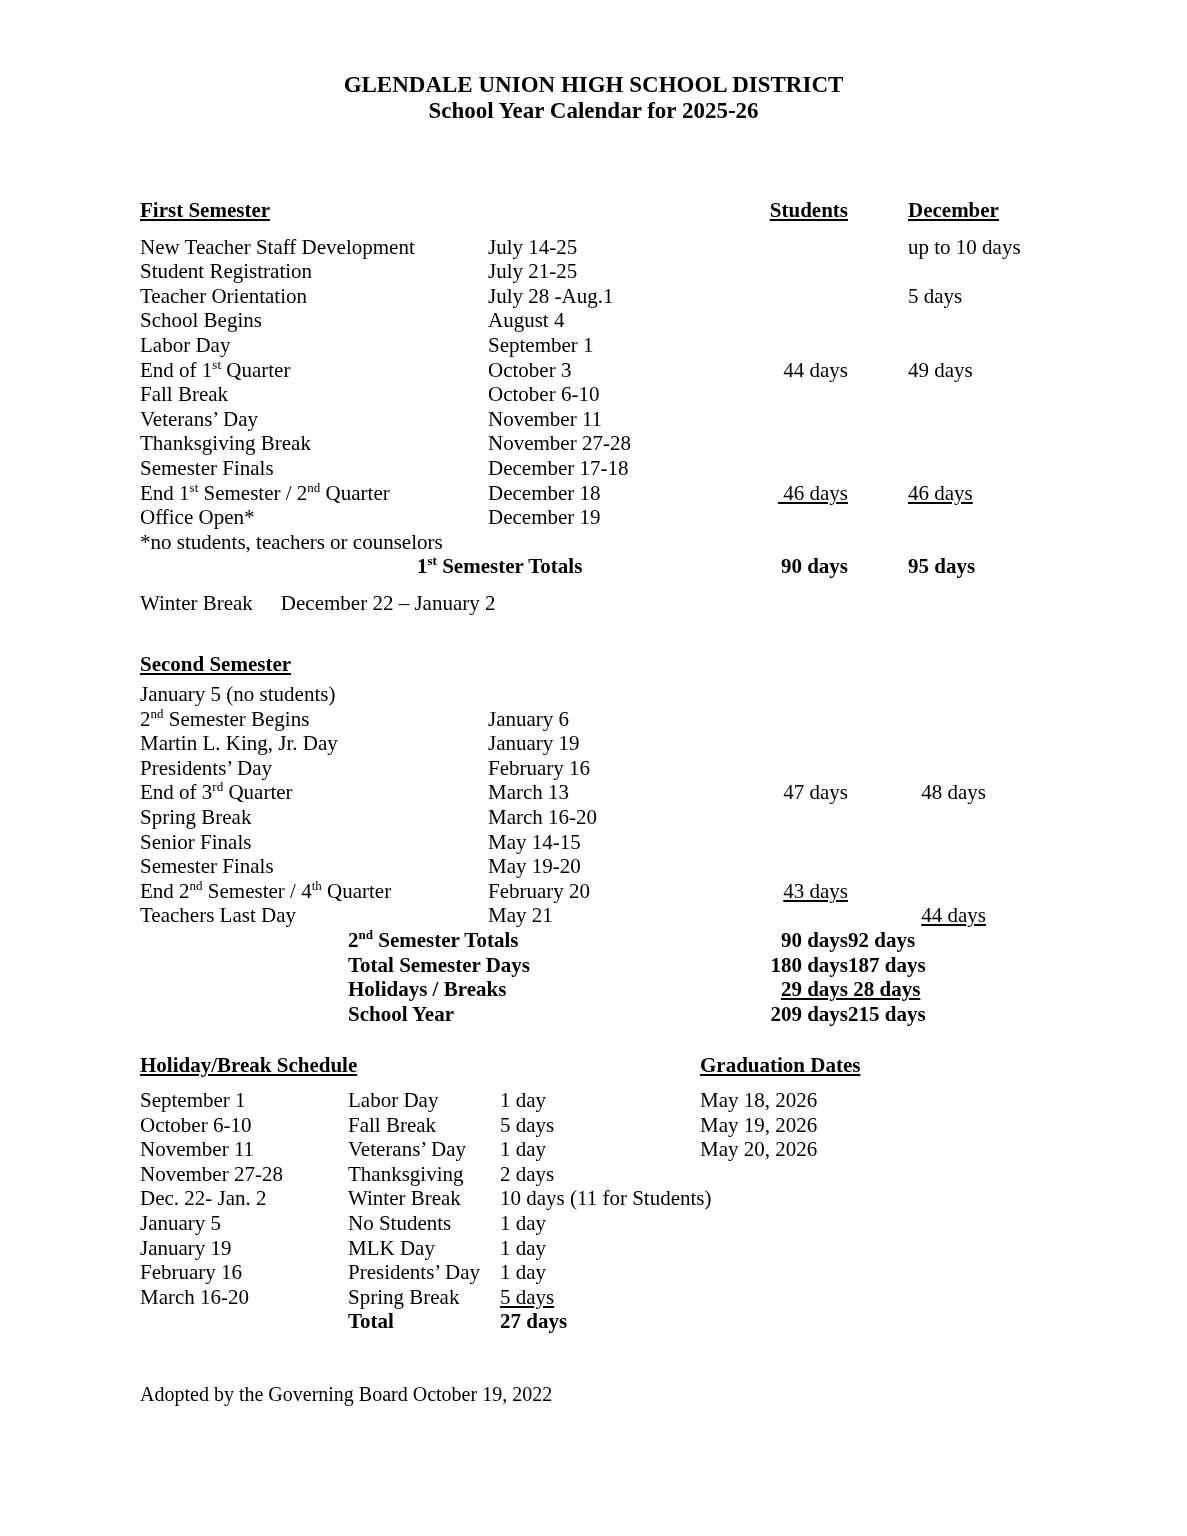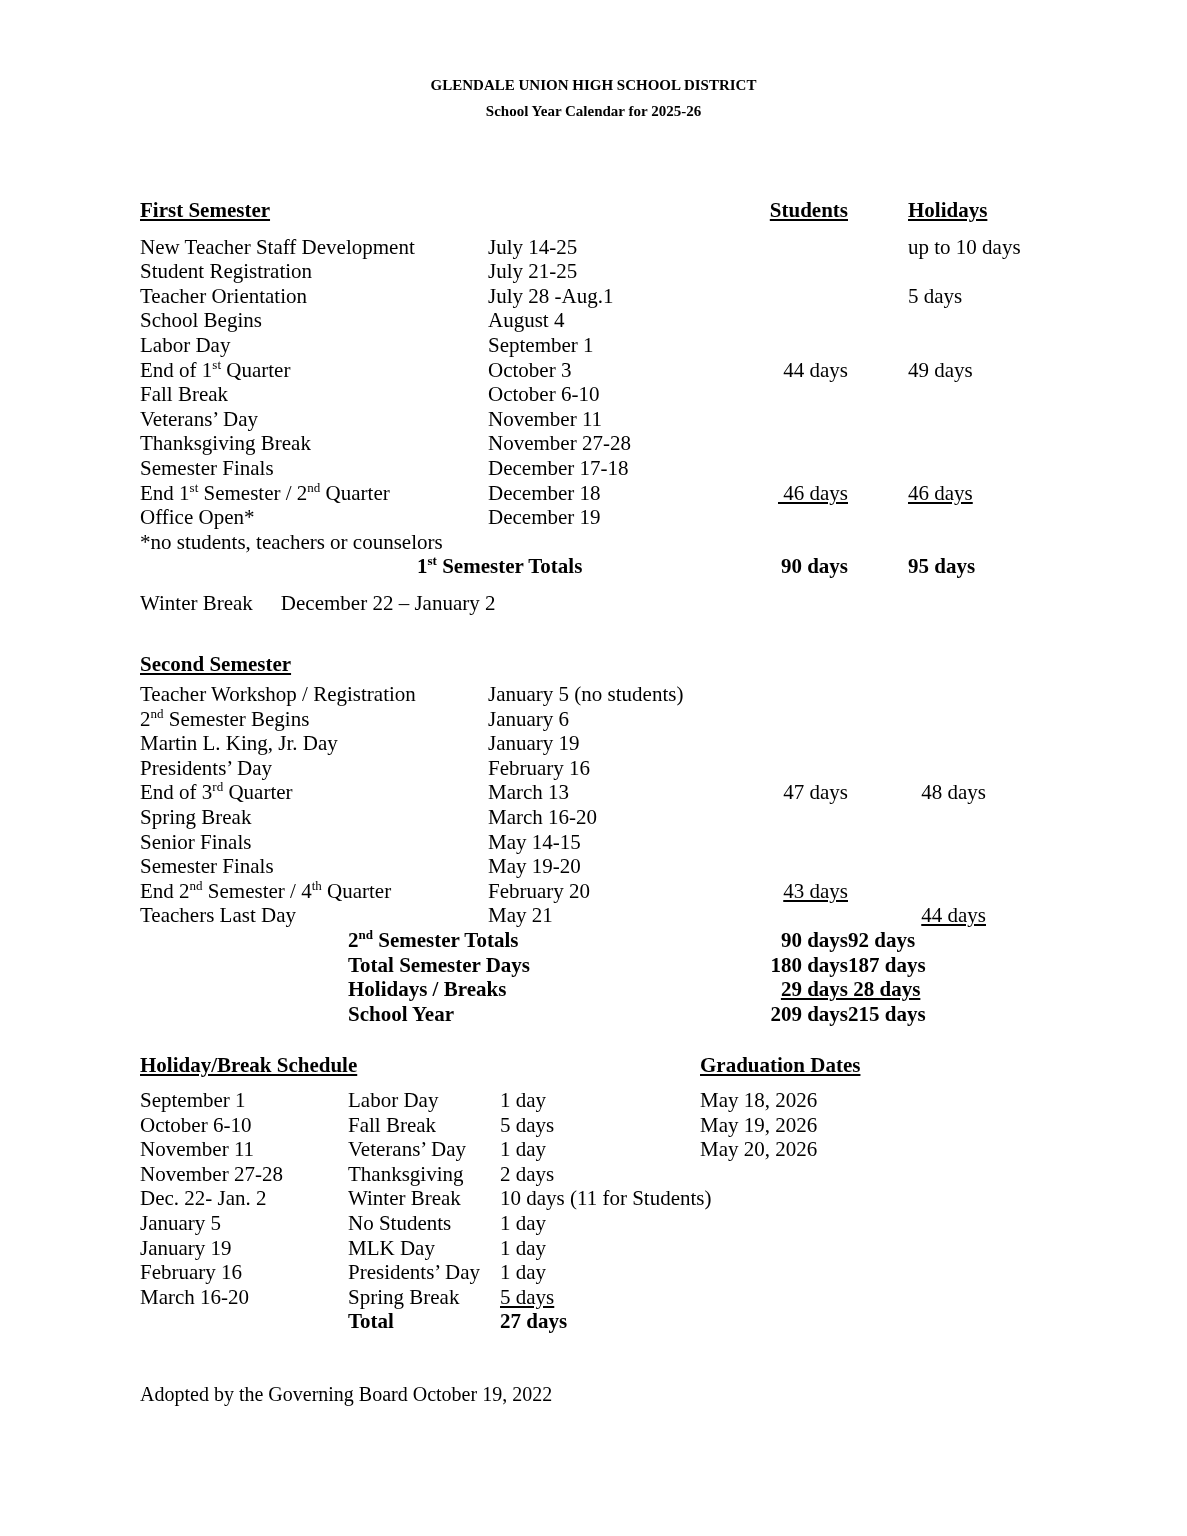--- a/index.html
+++ b/index.html
@@ -4,21 +4,21 @@
 <style>
   html, body { margin:0; padding:0; }
   body {
     width:1187px; height:1536px; background:#ffffff; color:#000;
     font-family:"Liberation Serif", serif;
     font-size:21px; line-height:24.6px;
     overflow:hidden;
   }
   .page { padding:72px 25px 0 140px; box-sizing:border-box; width:1187px; }
 
-  .title-block { width:907px; text-align:center; font-weight:bold; font-size:15px; line-height:26px; }
+  .title-block { width:907px; text-align:center; font-weight:bold; font-size:23px; line-height:26px; }
 
   .sec-head { font-weight:bold; text-decoration:underline; }
   .u  { text-decoration:underline; }
   .b  { font-weight:bold; }
 
   
   .head-row, .srow { display:grid; grid-template-columns:348px 280px 80px 190px; }
   .head-row { margin-top:74px; }
   .c-ev { white-space:pre; }
   .c-dt { white-space:pre; }
@@ -67,21 +67,21 @@
   <div class="title-block">
     <div>GLENDALE UNION HIGH SCHOOL DISTRICT</div>
     <div>School Year Calendar for 2025-26</div>
   </div>
 
   
   <div class="head-row">
     <div class="sec-head">First Semester</div>
     <div></div>
     <div class="c-st sec-head">Students</div>
-    <div class="c-tc sec-head" style="text-decoration:none;"><span class="sec-head">Holidays</span></div>
+    <div class="c-tc sec-head" style="text-decoration:none;"><span class="sec-head">December</span></div>
   </div>
 
   <div class="rows-fs">
     <div class="srow">
       <div class="c-ev">New Teacher Staff Development</div>
       <div class="c-dt">July 14-25</div>
       <div class="c-st"></div>
       <div class="c-tc">up to 10 days</div>
     </div>
     <div class="srow">
@@ -161,21 +161,20 @@
   </div>
 
   <div class="winter">
     <span>Winter Break</span><span class="dates">December 22 – January 2</span>
   </div>
 
   <div class="sec-head second-head" style="display:inline-block;">Second Semester</div>
 
   <div class="rows-ss">
     <div class="srow">
-      <div class="c-ev">Teacher Workshop / Registration</div>
       <div class="c-dt">January 5 (no students)</div>
       <div class="c-st"></div>
       <div class="c-tc r"></div>
     </div>
     <div class="srow">
       <div class="c-ev">2<sup>nd</sup> Semester Begins</div>
       <div class="c-dt">January 6</div>
       <div class="c-st"></div>
       <div class="c-tc r"></div>
     </div>

